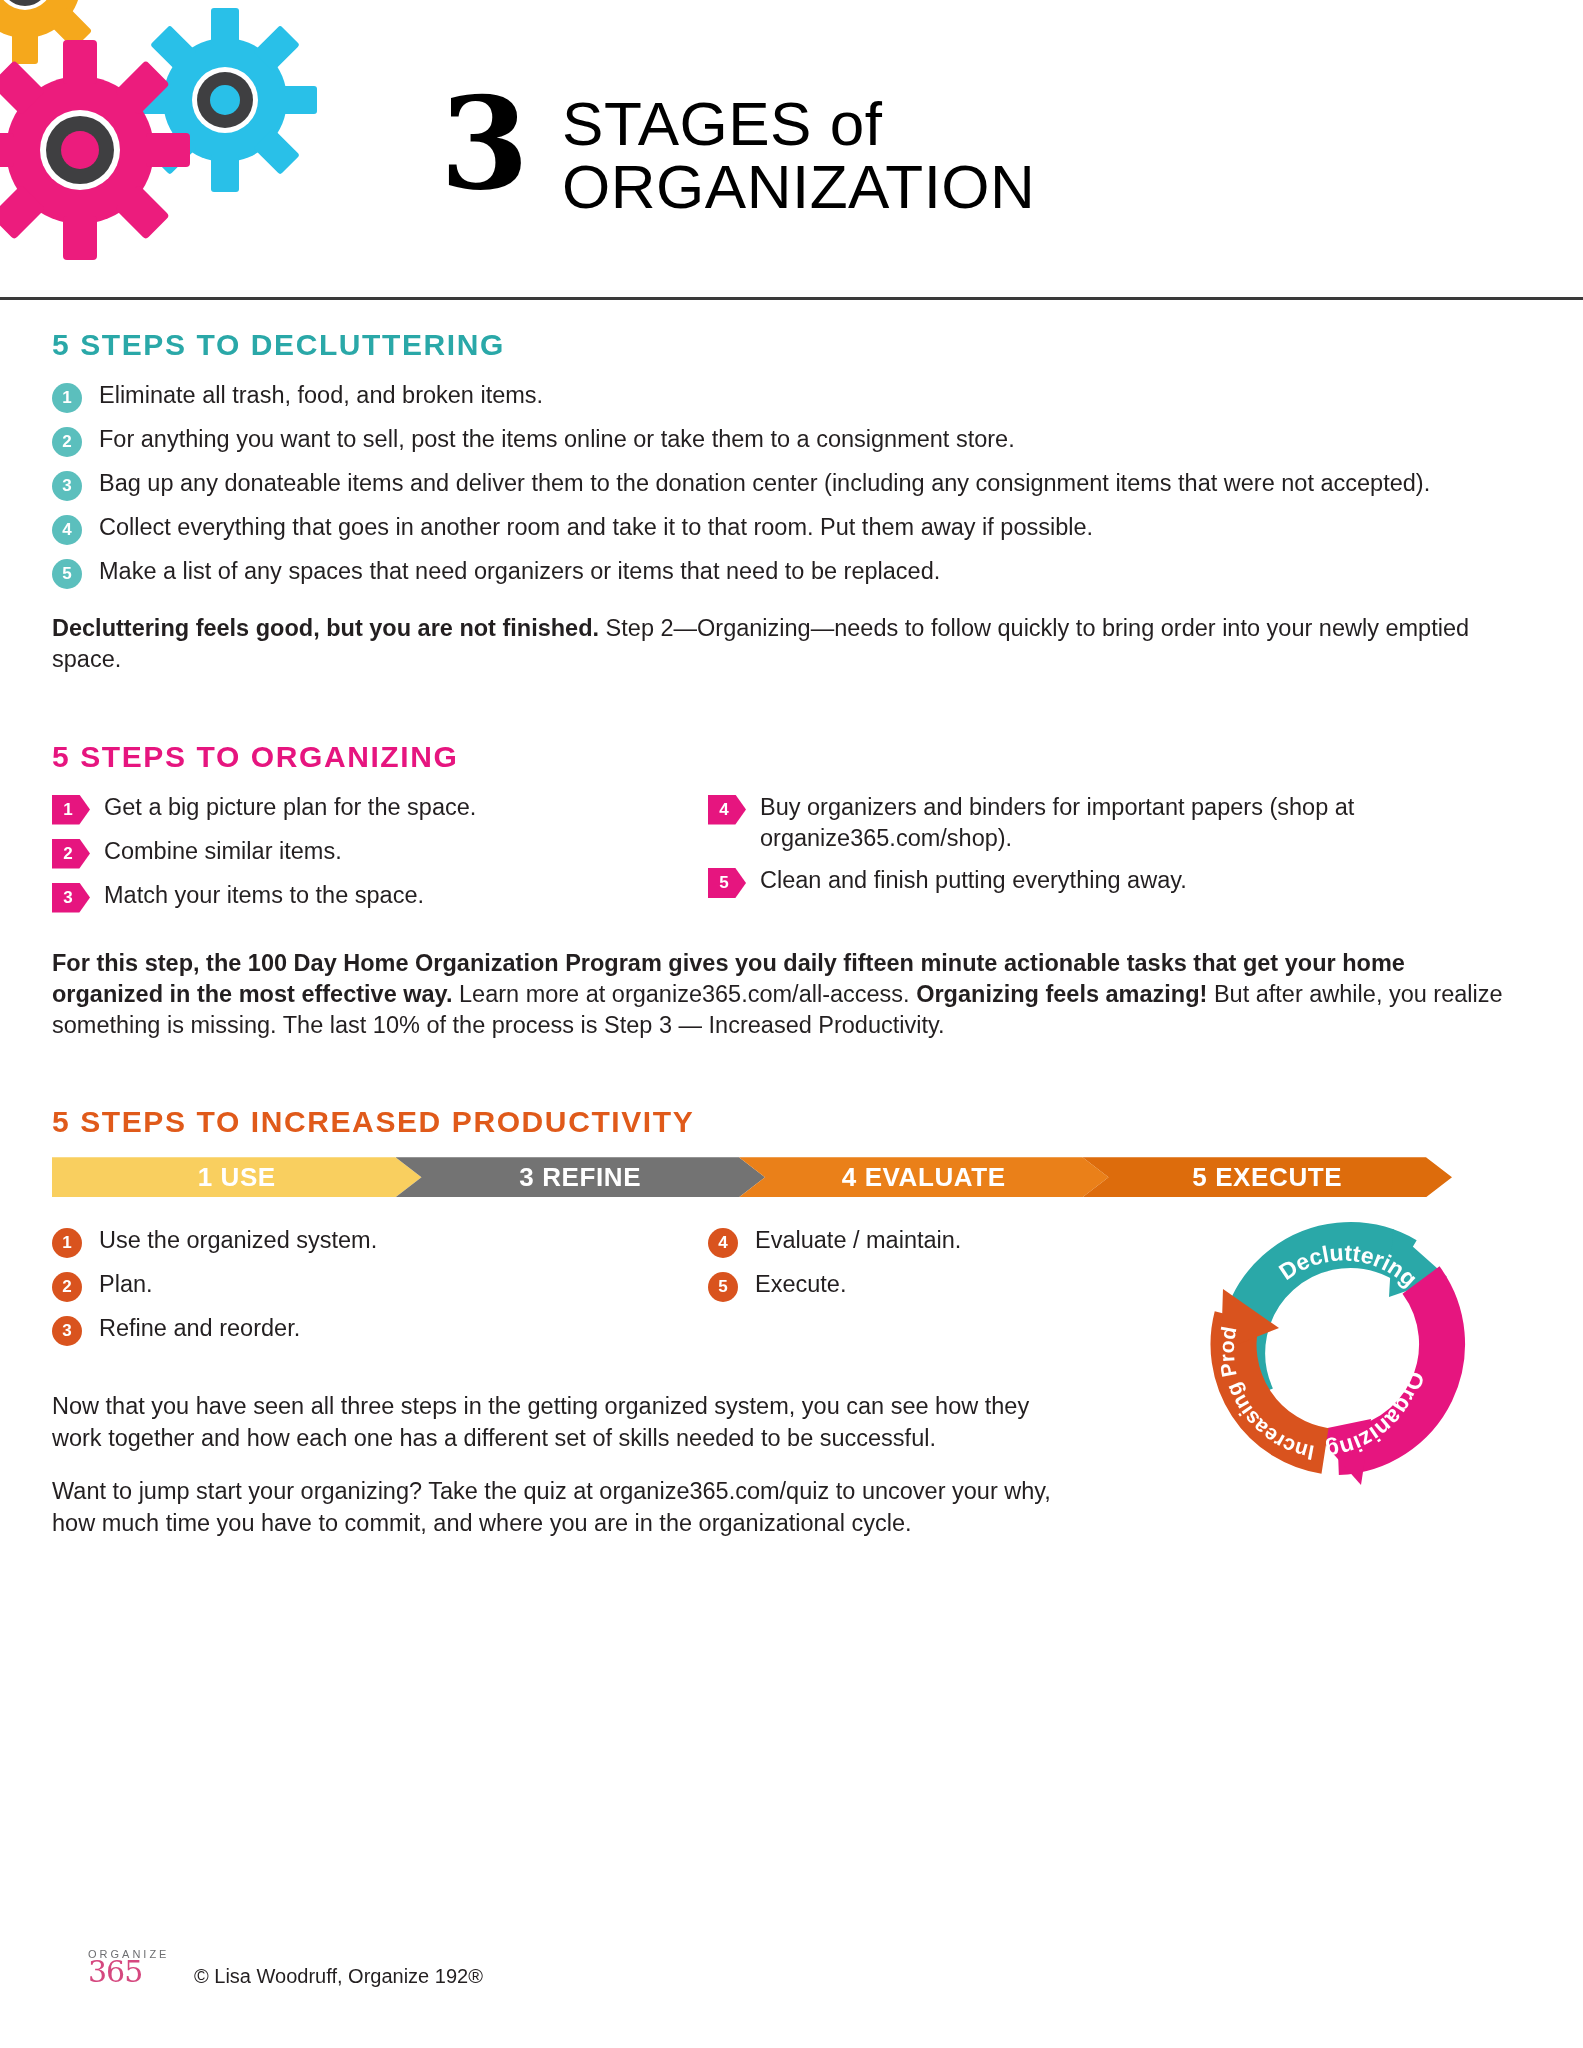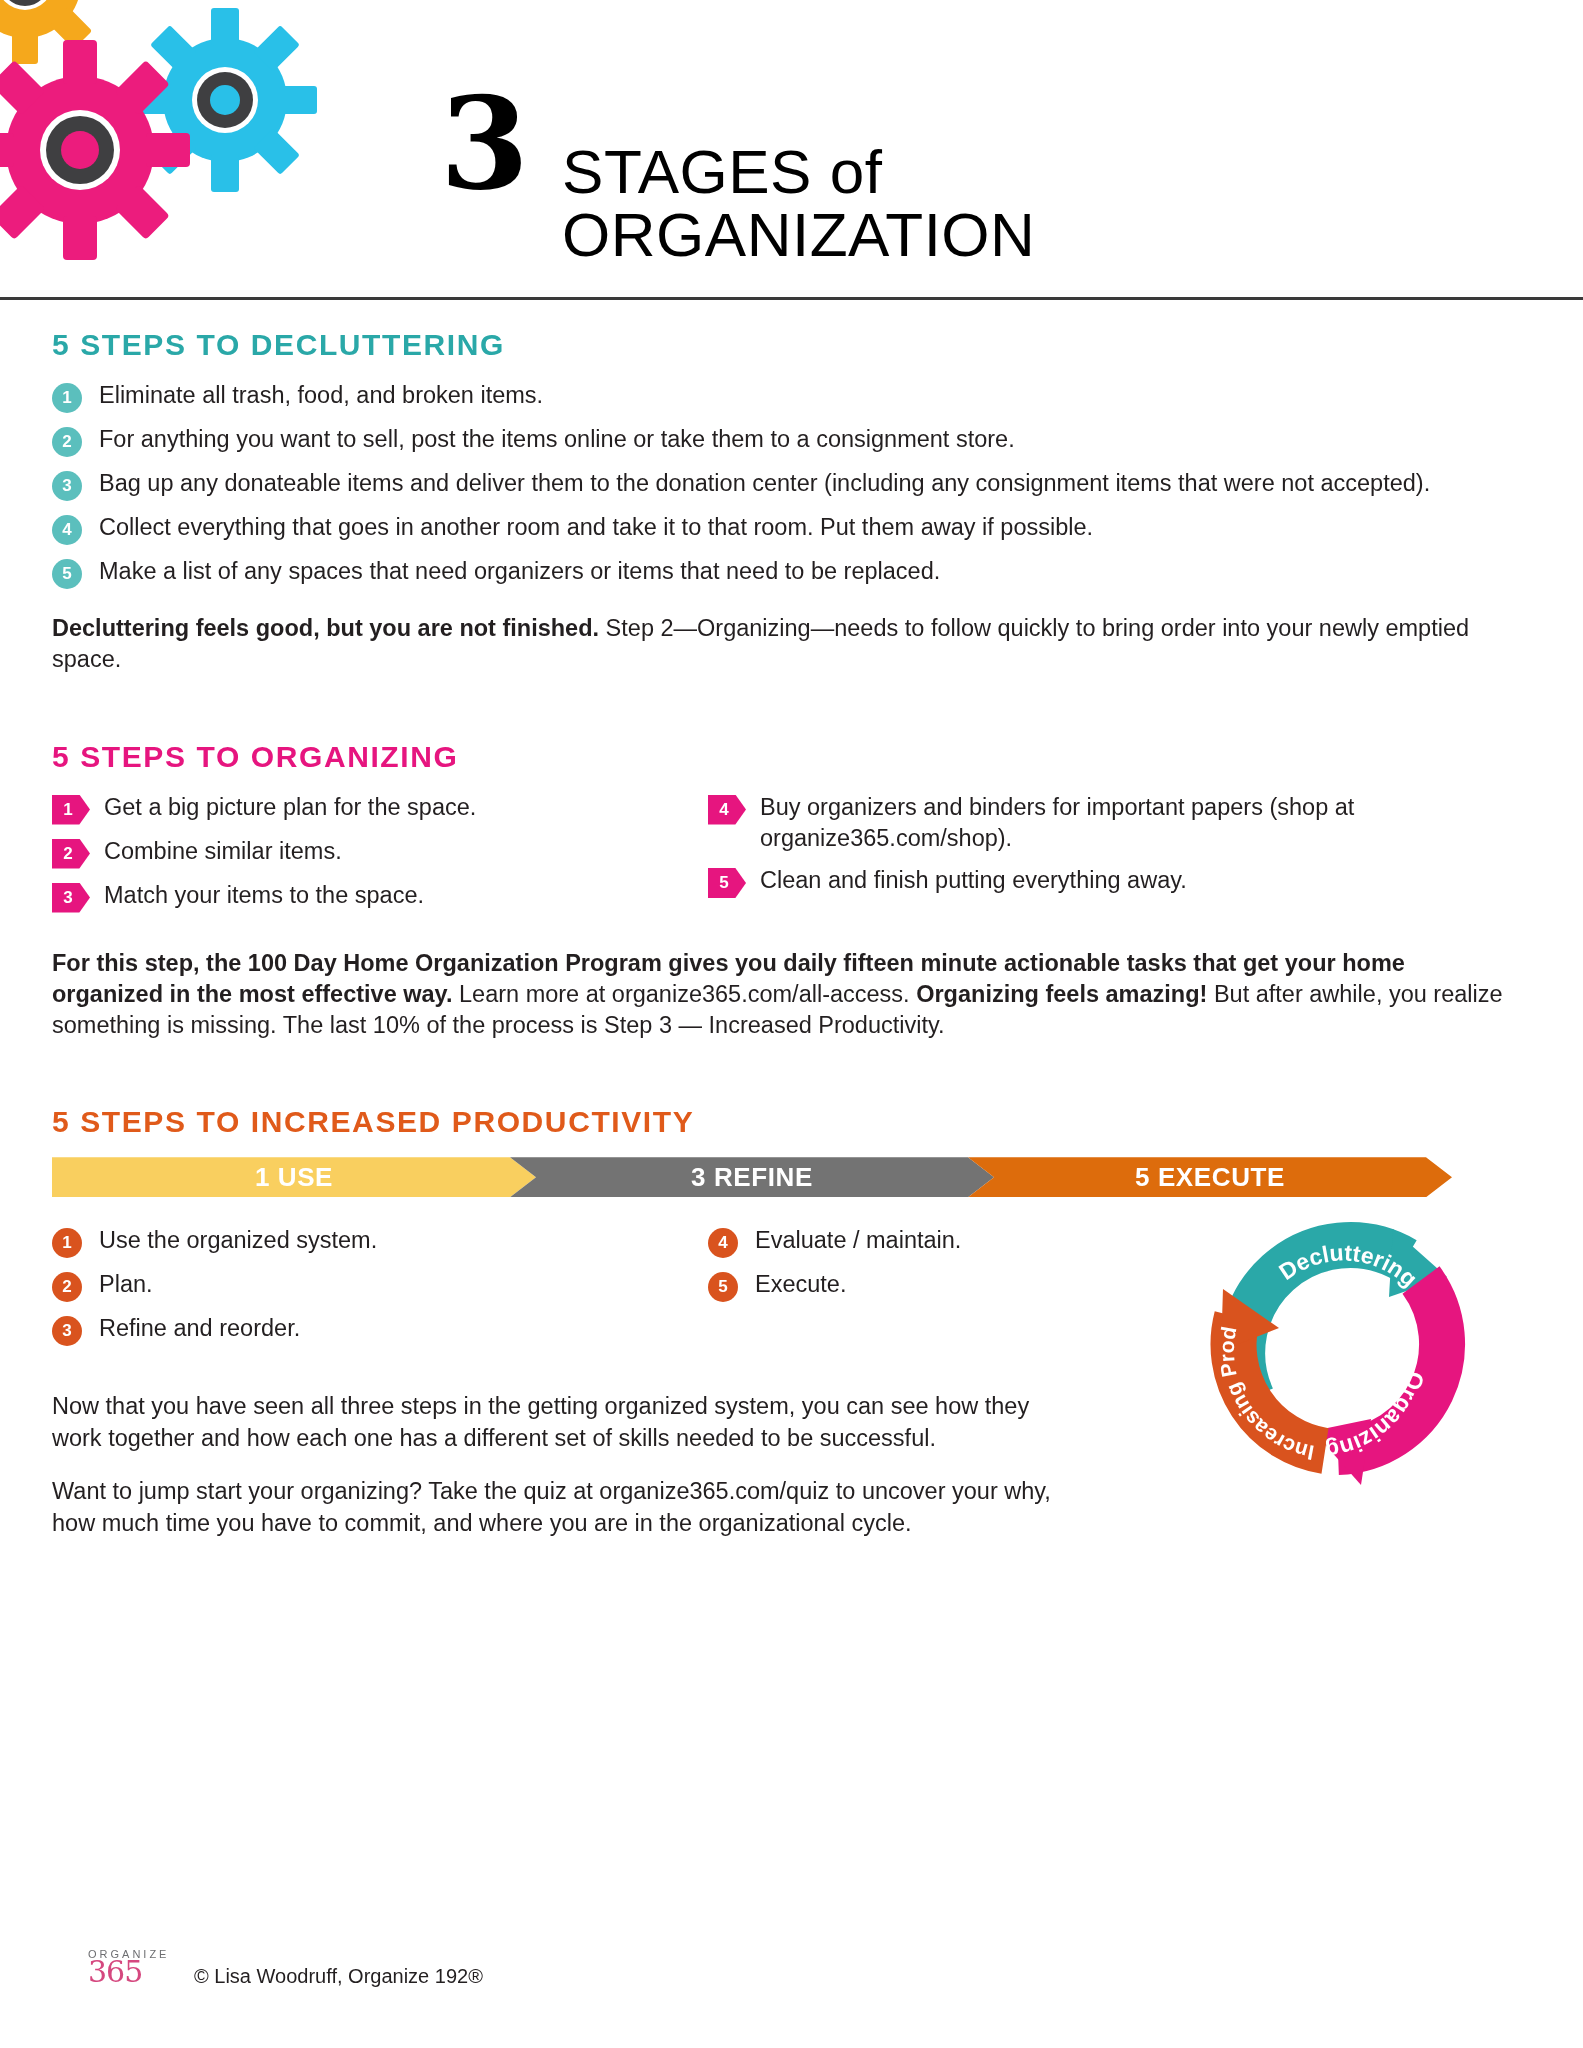--- a/index.html
+++ b/index.html
@@ -41,21 +41,20 @@
     font-family: "DejaVu Serif", serif;
     font-size: 128px;
     font-weight: bold;
     line-height: 0.92;
     color: #000;
     margin-right: 36px;
     letter-spacing: -3px;
   }
   .title-lines {
     padding-top: 8px;
-    margin-top: 48px;
   }
   .title-line1 {
     font-size: 62px;
     letter-spacing: 0.5px;
     line-height: 1.0;
     color: #000;
     font-weight: 400;
   }
   .title-line2 {
     font-size: 62px;
@@ -376,20 +375,23 @@
   <div class="gap-lg"></div>
 
   <h2 class="section-heading orange">5 STEPS TO INCREASED PRODUCTIVITY</h2>
 
   <div class="chevron-bar">
     <div class="chev" style="flex:1 1 0;background:#f9cf5f;clip-path:polygon(0 0, calc(100% - 26px) 0, 100% 50%, calc(100% - 26px) 100%, 0 100%);">
       <span>1 USE</span>
     </div>
     <div class="chev" style="flex:1 1 0;background:#737373;margin-left:-26px;clip-path:polygon(0 0, calc(100% - 26px) 0, 100% 50%, calc(100% - 26px) 100%, 0 100%, 26px 50%);">
       <span>3 REFINE</span>
+    </div>
+    <div class="chev" style="flex:1 1 0;background:#ea8019;margin-left:-26px;clip-path:polygon(0 0, calc(100% - 26px) 0, 100% 50%, calc(100% - 26px) 100%, 0 100%, 26px 50%);">
+      <span>4 EVALUATE</span>
     </div>
     <div class="chev" style="flex:1 1 0;background:#dd6c0c;margin-left:-26px;clip-path:polygon(0 0, calc(100% - 26px) 0, 100% 50%, calc(100% - 26px) 100%, 0 100%, 26px 50%);">
       <span>5 EXECUTE</span>
     </div>
   </div>
 
   <div class="prod-body">
     <div class="prod-left">
       <div class="two-col">
         <div class="col col-narrow">

